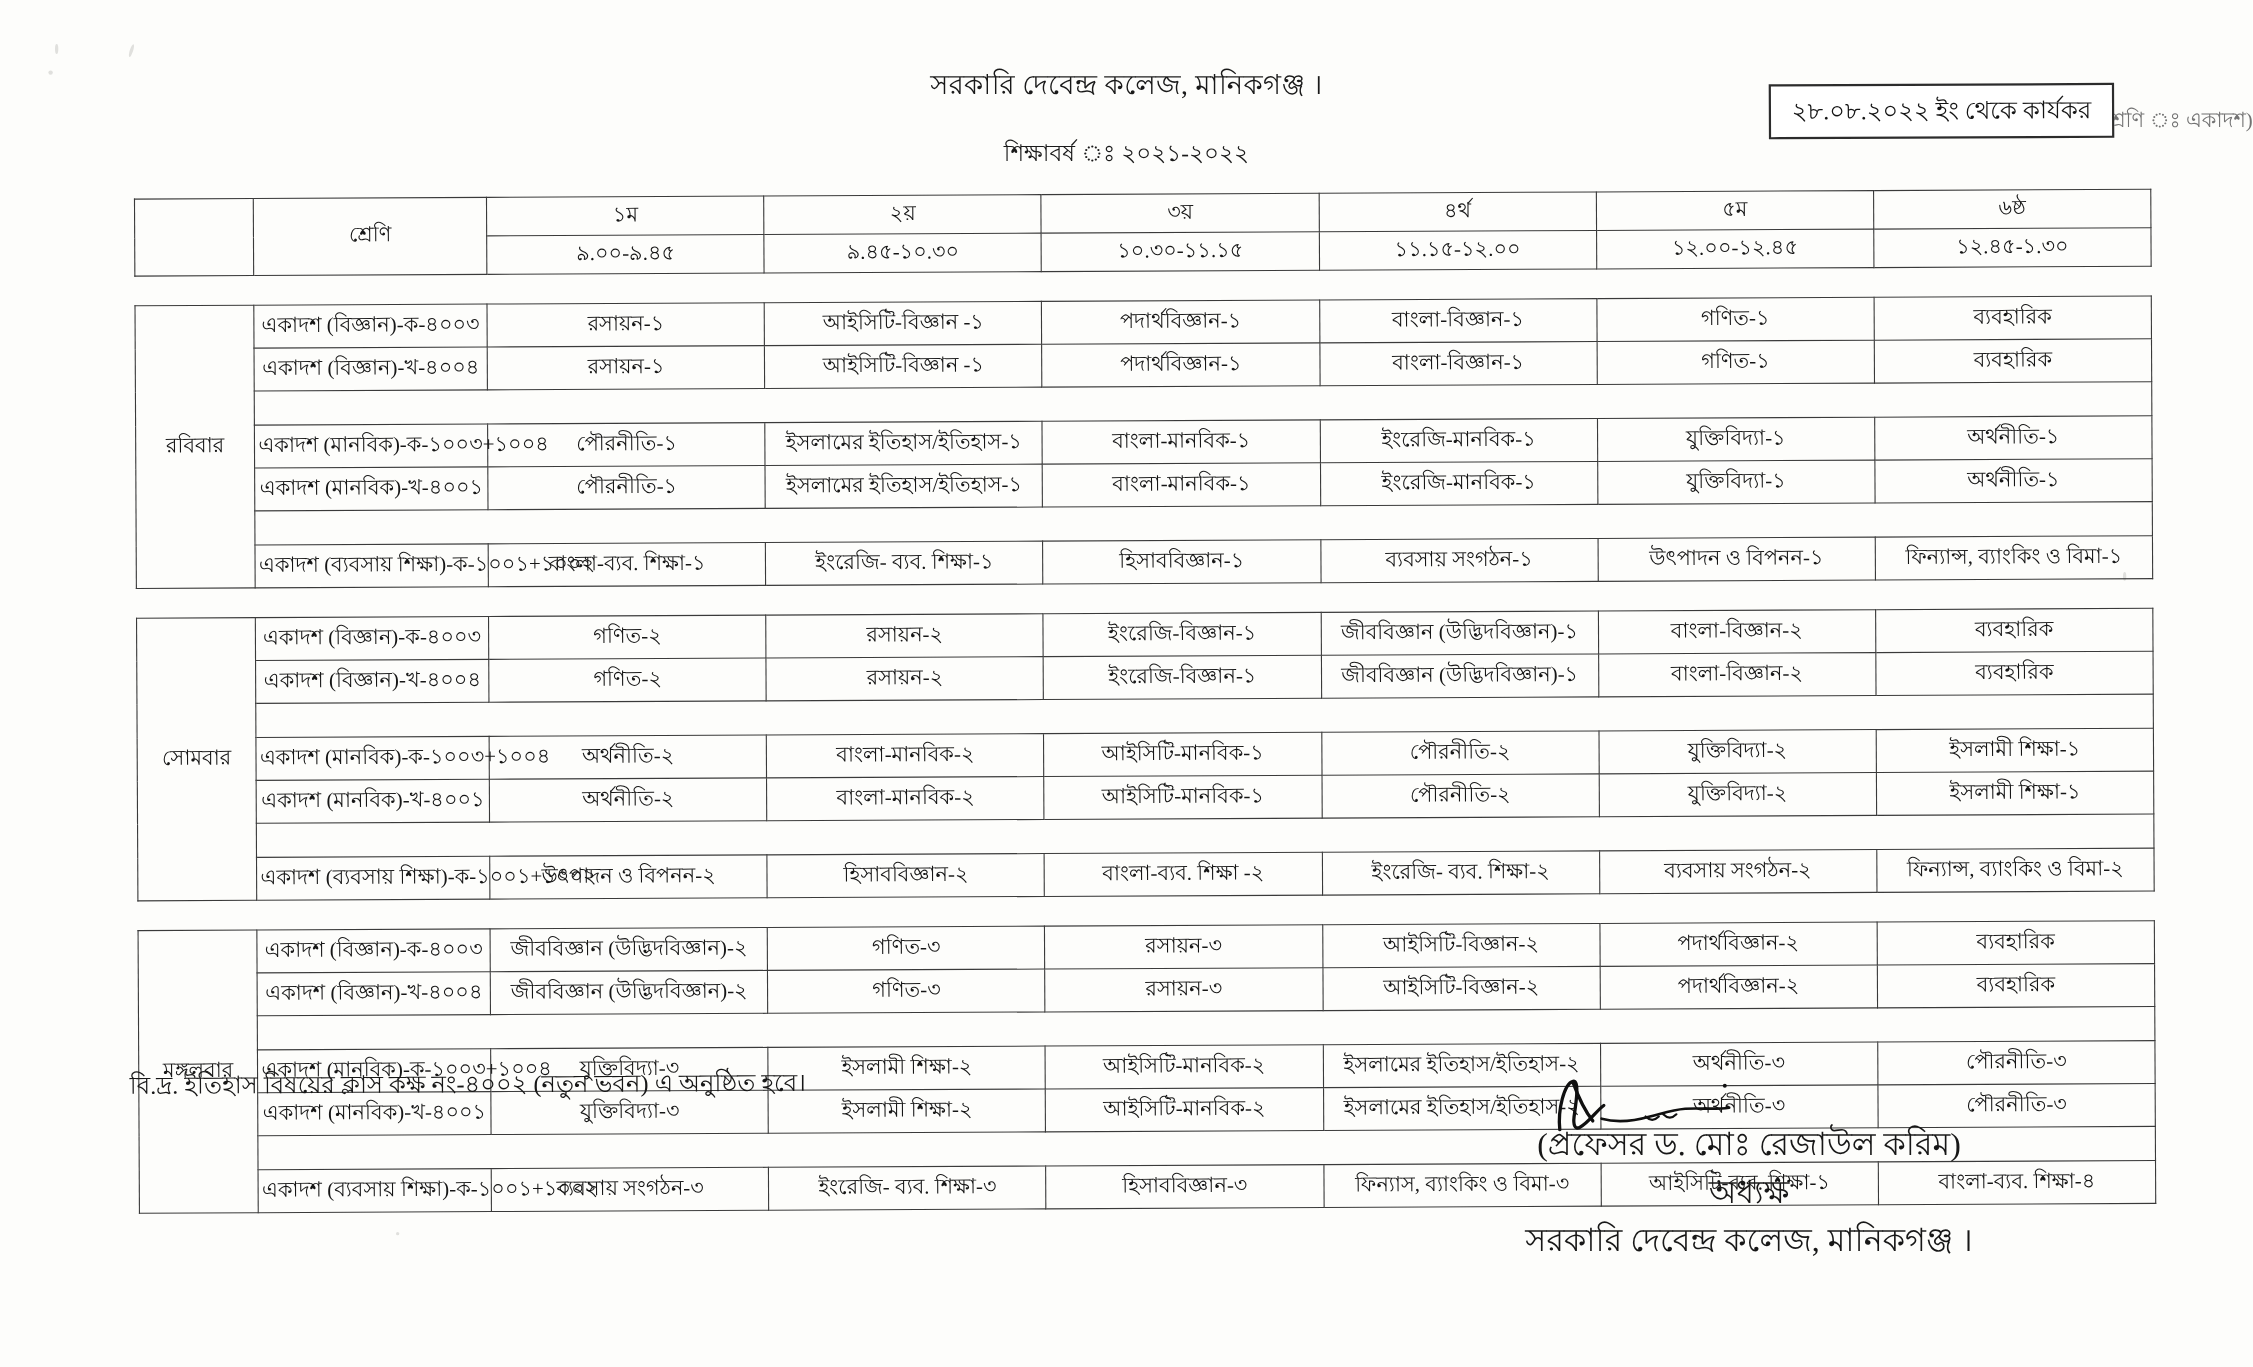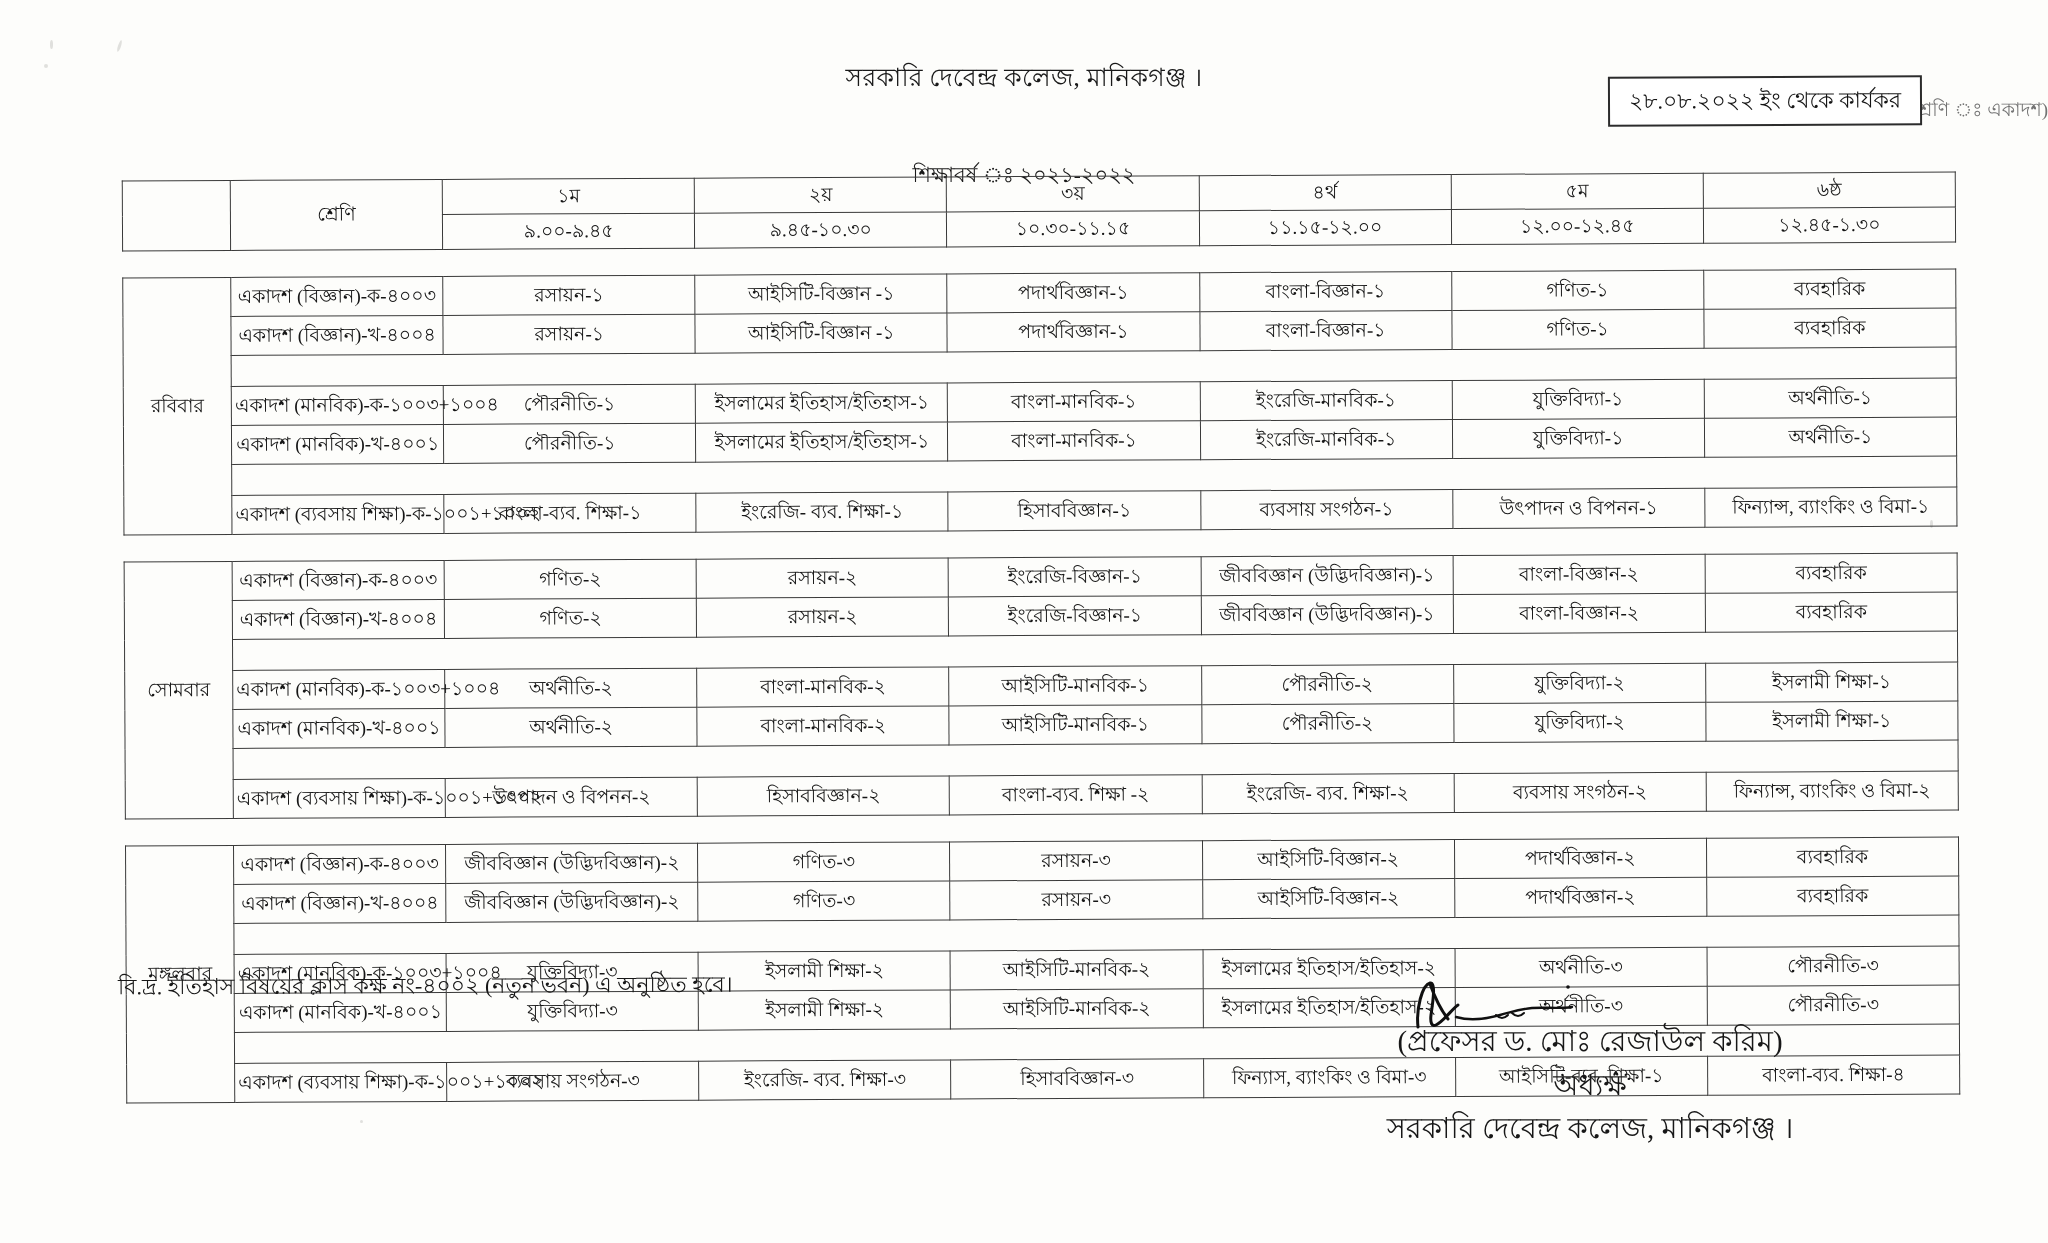--- a/index.html
+++ b/index.html
@@ -45,21 +45,20 @@
   .routine-title {
     font-size: 19px;
     line-height: 1.45;
     color: #737373;
     text-align: right;
   }
   .session-line {
     font-size: 21px;
     line-height: 1.5;
     color: #191919;
-    margin-top: 36px;
   }
 
   .effect-box {
     position: absolute;
     top: 76px;
     left: 1608px;
     width: 310px;
     height: 46px;
     border: 2px solid #2c2c2c;
     display: flex;

